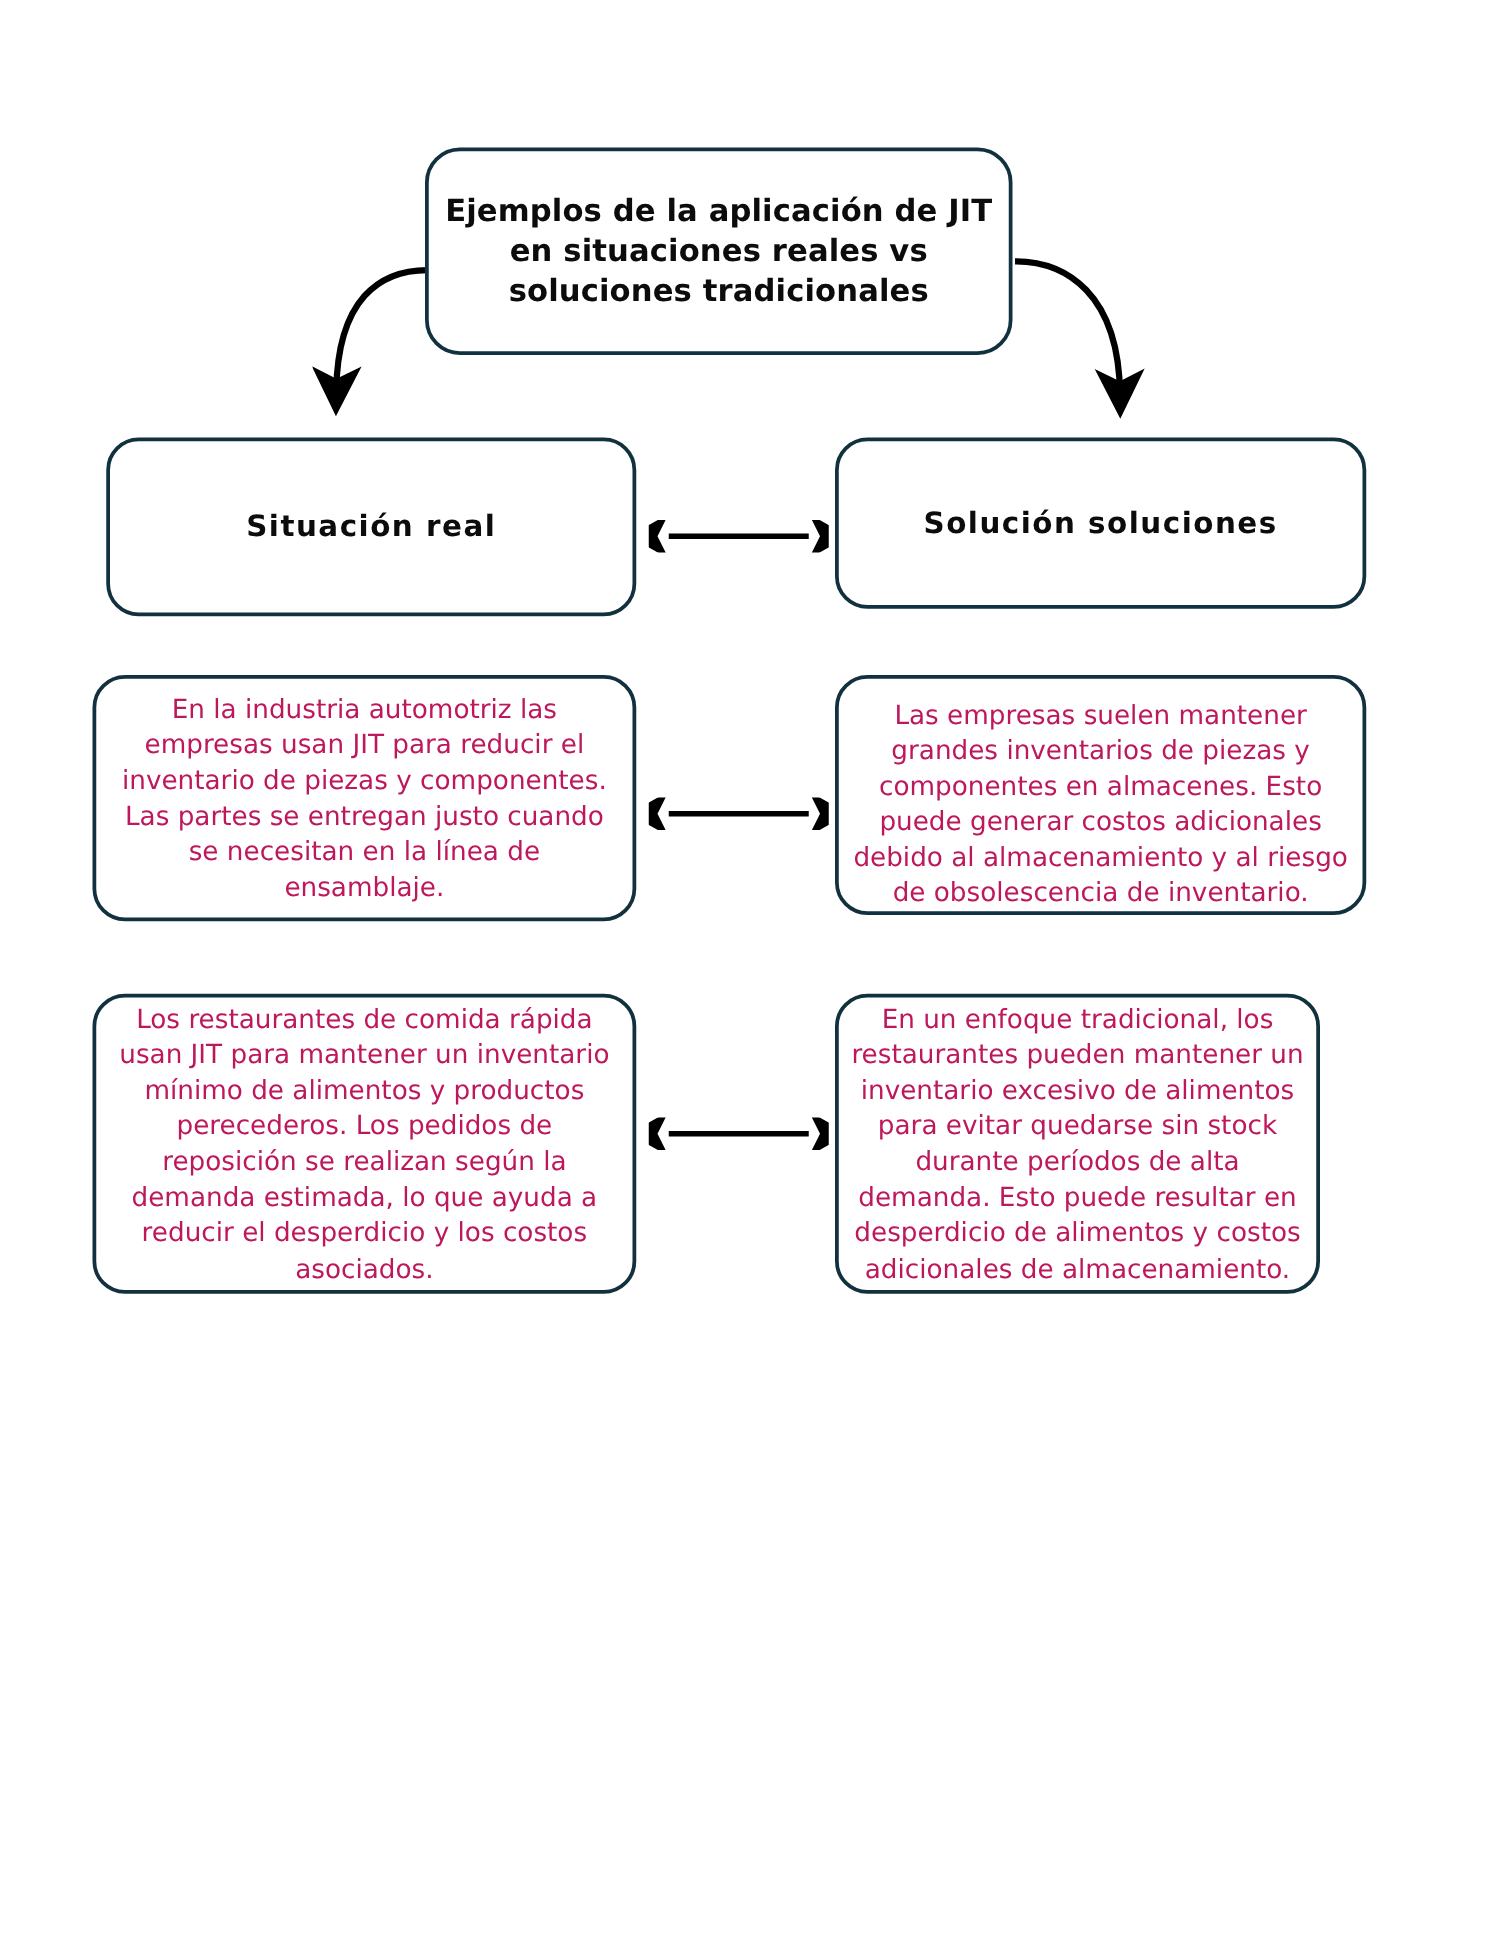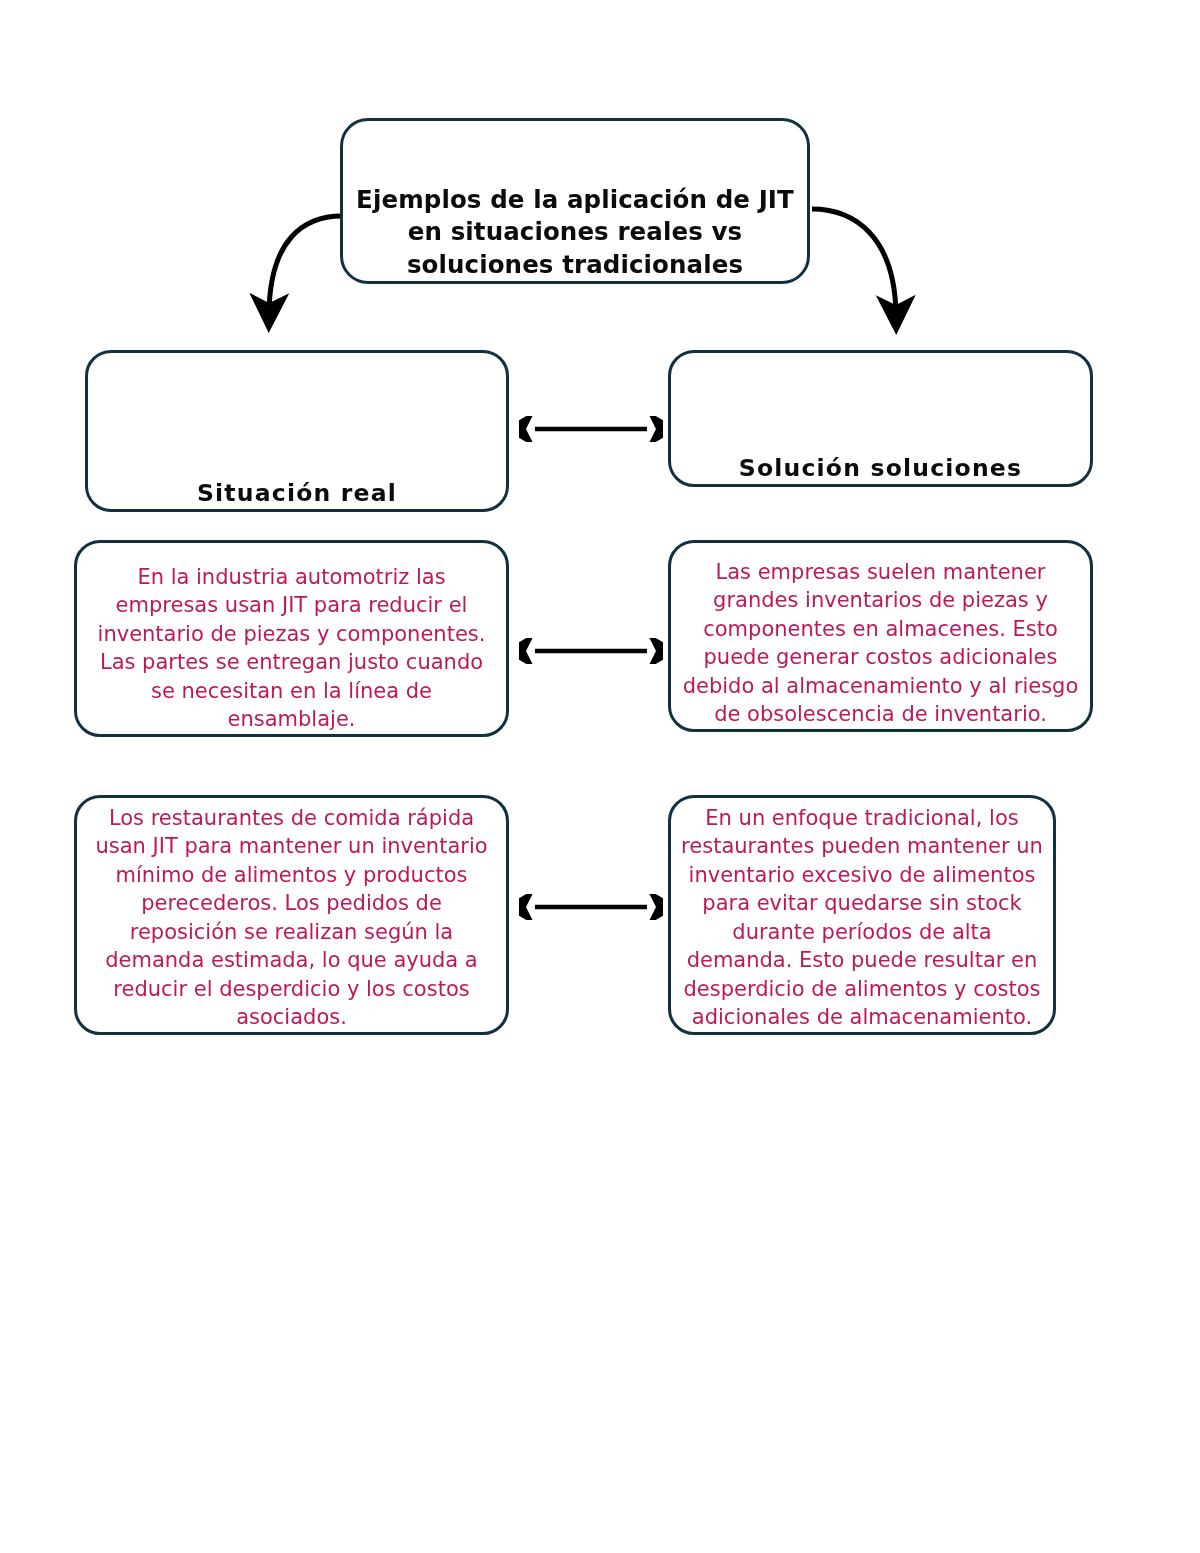--- a/index.html
+++ b/index.html
@@ -17,21 +17,21 @@
     background: #ffffff;
     overflow: hidden;
   }
   .node {
     position: absolute;
     box-sizing: border-box;
     border: 3px solid #12313f;
     border-radius: 26px;
     background: #ffffff;
     display: flex;
-    align-items: flex-end;
+    align-items: center;
     justify-content: center;
     text-align: center;
     overflow: hidden;
   }
   .node .txt {
     display: block;
     width: 100%;
     padding: 0 10px;
     box-sizing: border-box;
   }
@@ -48,21 +48,21 @@
     font-weight: bold;
     line-height: 1.32;
     color: #0c0c0c;
     letter-spacing: 0.1px;
   }
   
   #node-head-left {
     left: 85px;
     top: 350px;
     width: 424px;
-    height: 162px;
+    height: 143px;
   }
   #node-head-right {
     left: 668px;
     top: 350px;
     width: 425px;
     height: 137px;
   }
   .head .txt {
     font-size: 23.5px;
     font-weight: bold;

